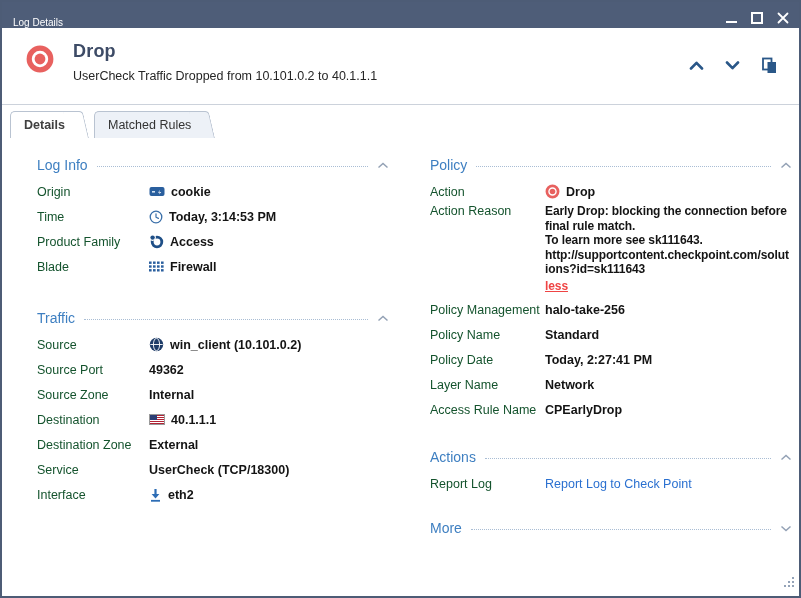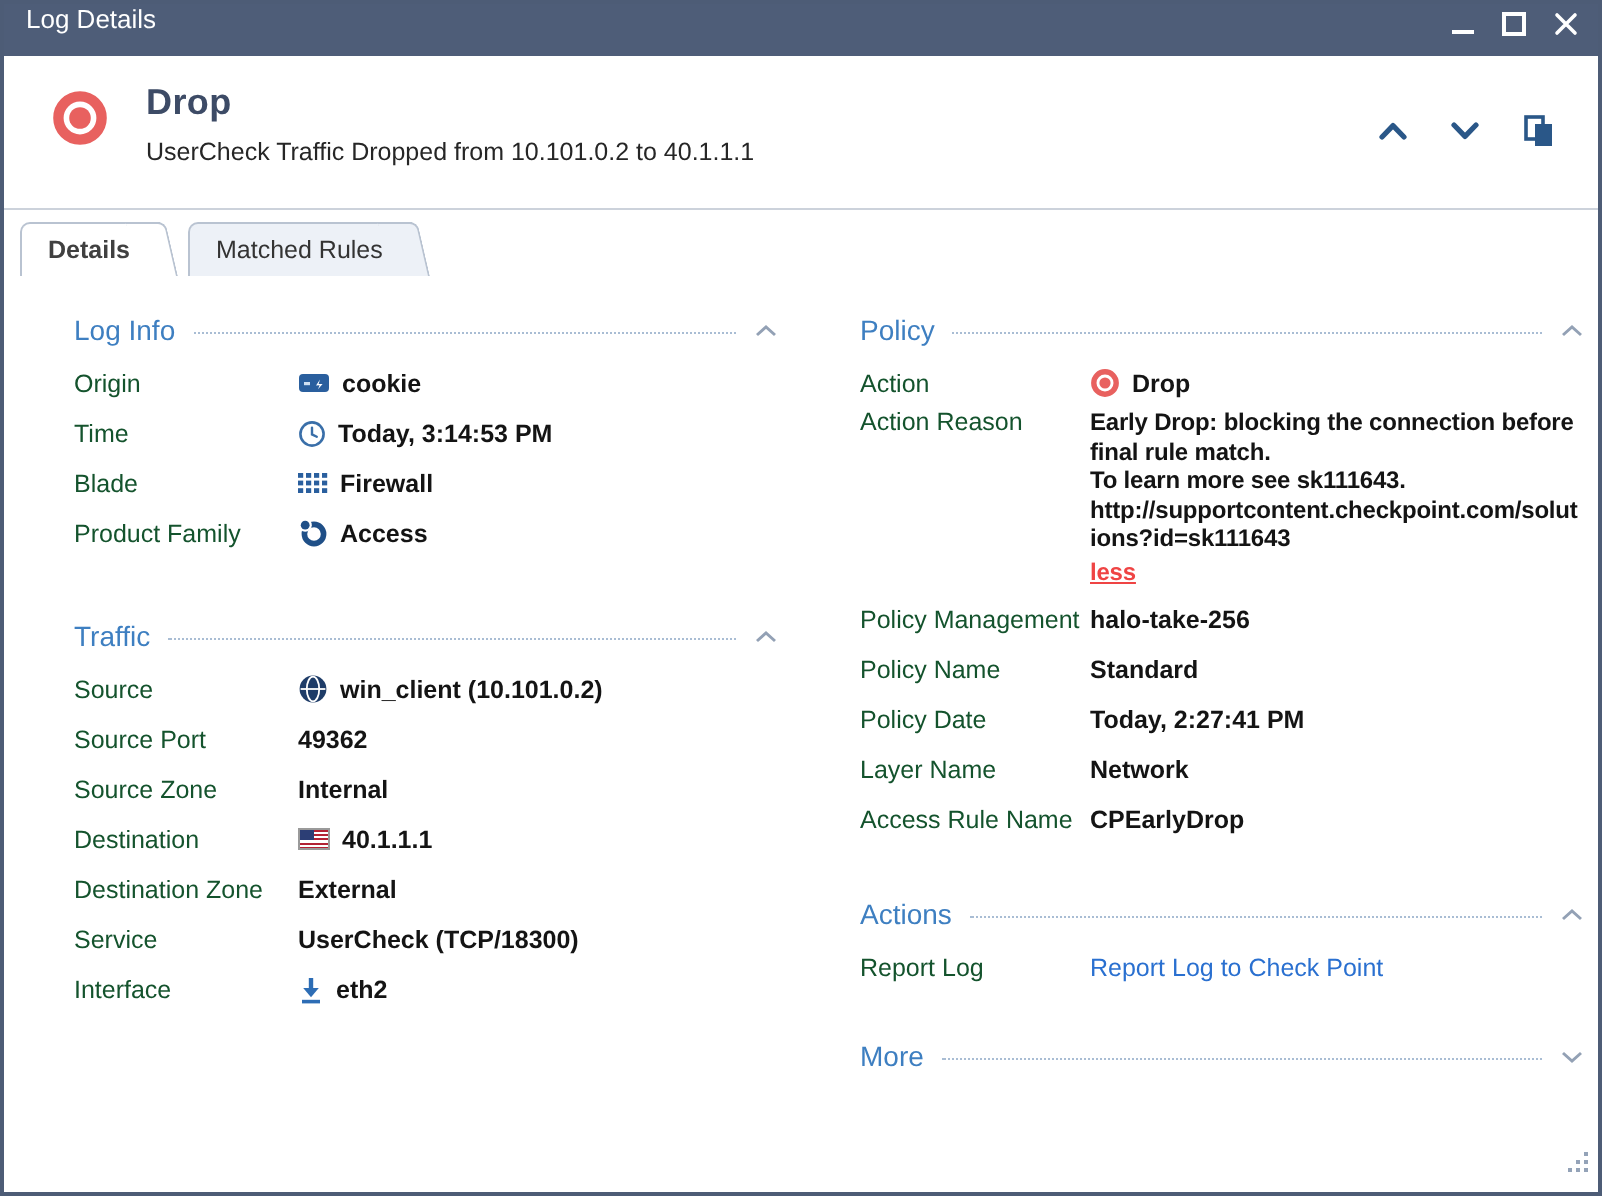--- a/index.html
+++ b/index.html
@@ -12,22 +12,22 @@
   .window {
     position:absolute; inset:0;
     border:2px solid #4d5c76;
     background:#ffffff;
     display:flex; flex-direction:column;
   }
   
   .titlebar {
     height:26px; flex:0 0 26px;
     background:#4e5d78; color:#ffffff;
-    display:flex; align-items:flex-start;
-    padding-left:11px; font-size:13px;
+    display:flex; align-items:flex-end;
+    padding-left:11px; font-size:10px;
   }
   .win-controls { margin-left:auto; display:flex; align-items:center; gap:8px; padding-right:7px; }
   .win-btn { width:18px; height:20px; display:flex; align-items:center; justify-content:center; cursor:pointer; }
   
   .header {
     flex:0 0 77px; background:#ffffff;
     border-bottom:1px solid #ccd2db;
     display:flex; align-items:flex-start;
     padding:13px 16px 0 24px;
   }
@@ -188,20 +188,31 @@
             <span class="lbl">Time</span>
             <span class="val">
               <svg width="14" height="14">
                   <circle cx="7" cy="7" r="5.8" fill="none" stroke="#3a6fa9" stroke-width="1.3"></circle>
                   <path d="M7 3.8 L7 7.2 L9.4 8.4" fill="none" stroke="#3a6fa9" stroke-width="1.2" stroke-linecap="round"></path>
                 </svg>
               <span>Today, 3:14:53 PM</span>
             </span>
           </div>
           <div class="row">
+            <span class="lbl">Product Family</span>
+            <span class="val">
+              <svg width="15" height="15">
+                  <circle cx="8" cy="8" r="4.8" fill="none" stroke="#1f4f87" stroke-width="2.8"></circle>
+                  <circle cx="3.6" cy="3.6" r="3.3" fill="#ffffff"></circle>
+                  <circle cx="3.6" cy="3.6" r="2.2" fill="#1f4f87"></circle>
+                </svg>
+              <span>Access</span>
+            </span>
+          </div>
+          <div class="row">
             <span class="lbl">Blade</span>
             <span class="val">
               <svg width="15" height="11">
                 <g fill="#2a5f9e">
                   <rect x="0" y="0.5" width="2.6" height="2.4"></rect>
                     <rect x="4" y="0.5" width="2.6" height="2.4"></rect>
                     <rect x="8" y="0.5" width="2.6" height="2.4"></rect>
                     <rect x="12" y="0.5" width="2.6" height="2.4"></rect>
                   <rect x="0" y="4.3" width="2.6" height="2.4"></rect>
                     <rect x="4" y="4.3" width="2.6" height="2.4"></rect>
@@ -209,31 +220,20 @@
                     <rect x="12" y="4.3" width="2.6" height="2.4"></rect>
                   <rect x="0" y="8.1" width="2.6" height="2.4"></rect>
                     <rect x="4" y="8.1" width="2.6" height="2.4"></rect>
                     <rect x="8" y="8.1" width="2.6" height="2.4"></rect>
                     <rect x="12" y="8.1" width="2.6" height="2.4"></rect>
                 </g>
               </svg>
               <span>Firewall</span>
             </span>
           </div>
-          <div class="row">
-            <span class="lbl">Product Family</span>
-            <span class="val">
-              <svg width="15" height="15">
-                  <circle cx="8" cy="8" r="4.8" fill="none" stroke="#1f4f87" stroke-width="2.8"></circle>
-                  <circle cx="3.6" cy="3.6" r="3.3" fill="#ffffff"></circle>
-                  <circle cx="3.6" cy="3.6" r="2.2" fill="#1f4f87"></circle>
-                </svg>
-              <span>Access</span>
-            </span>
-          </div>
         </div>
       </div>
 
       <div class="sec">
         <div class="sec-head">
           <span class="sec-title">Traffic</span>
           <span class="leader"></span>
           <span class="collapse">
               <svg width="12" height="7">
                 <polyline points="1.5,5.5 6,1.5 10.5,5.5" fill="none" stroke="#93a1b5" stroke-width="1.5"></polyline>

